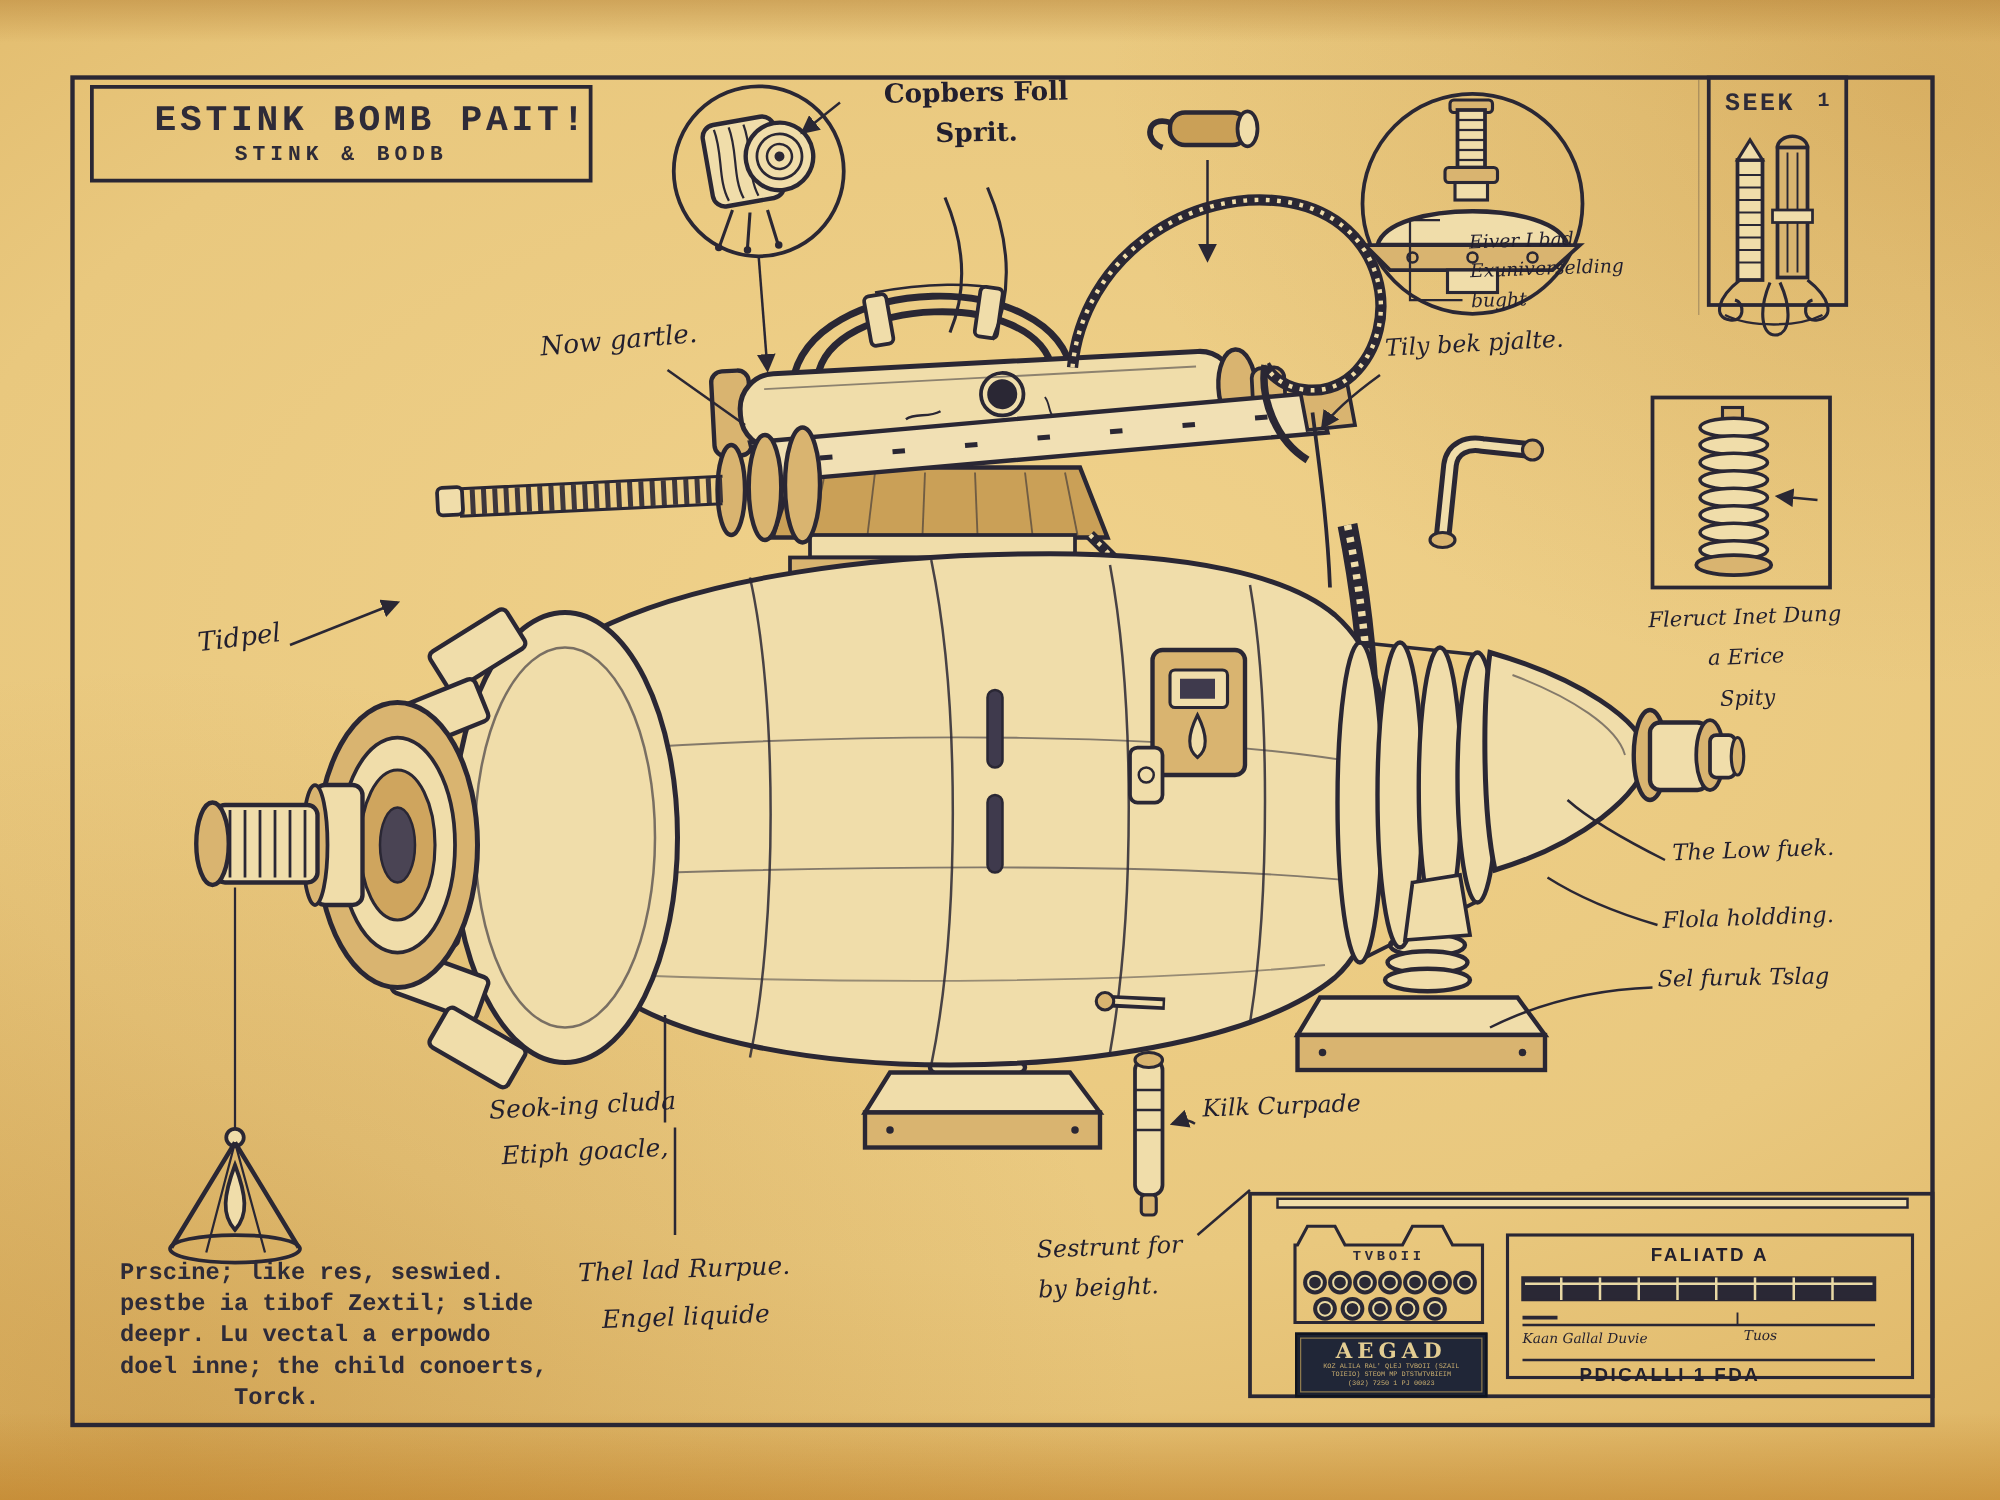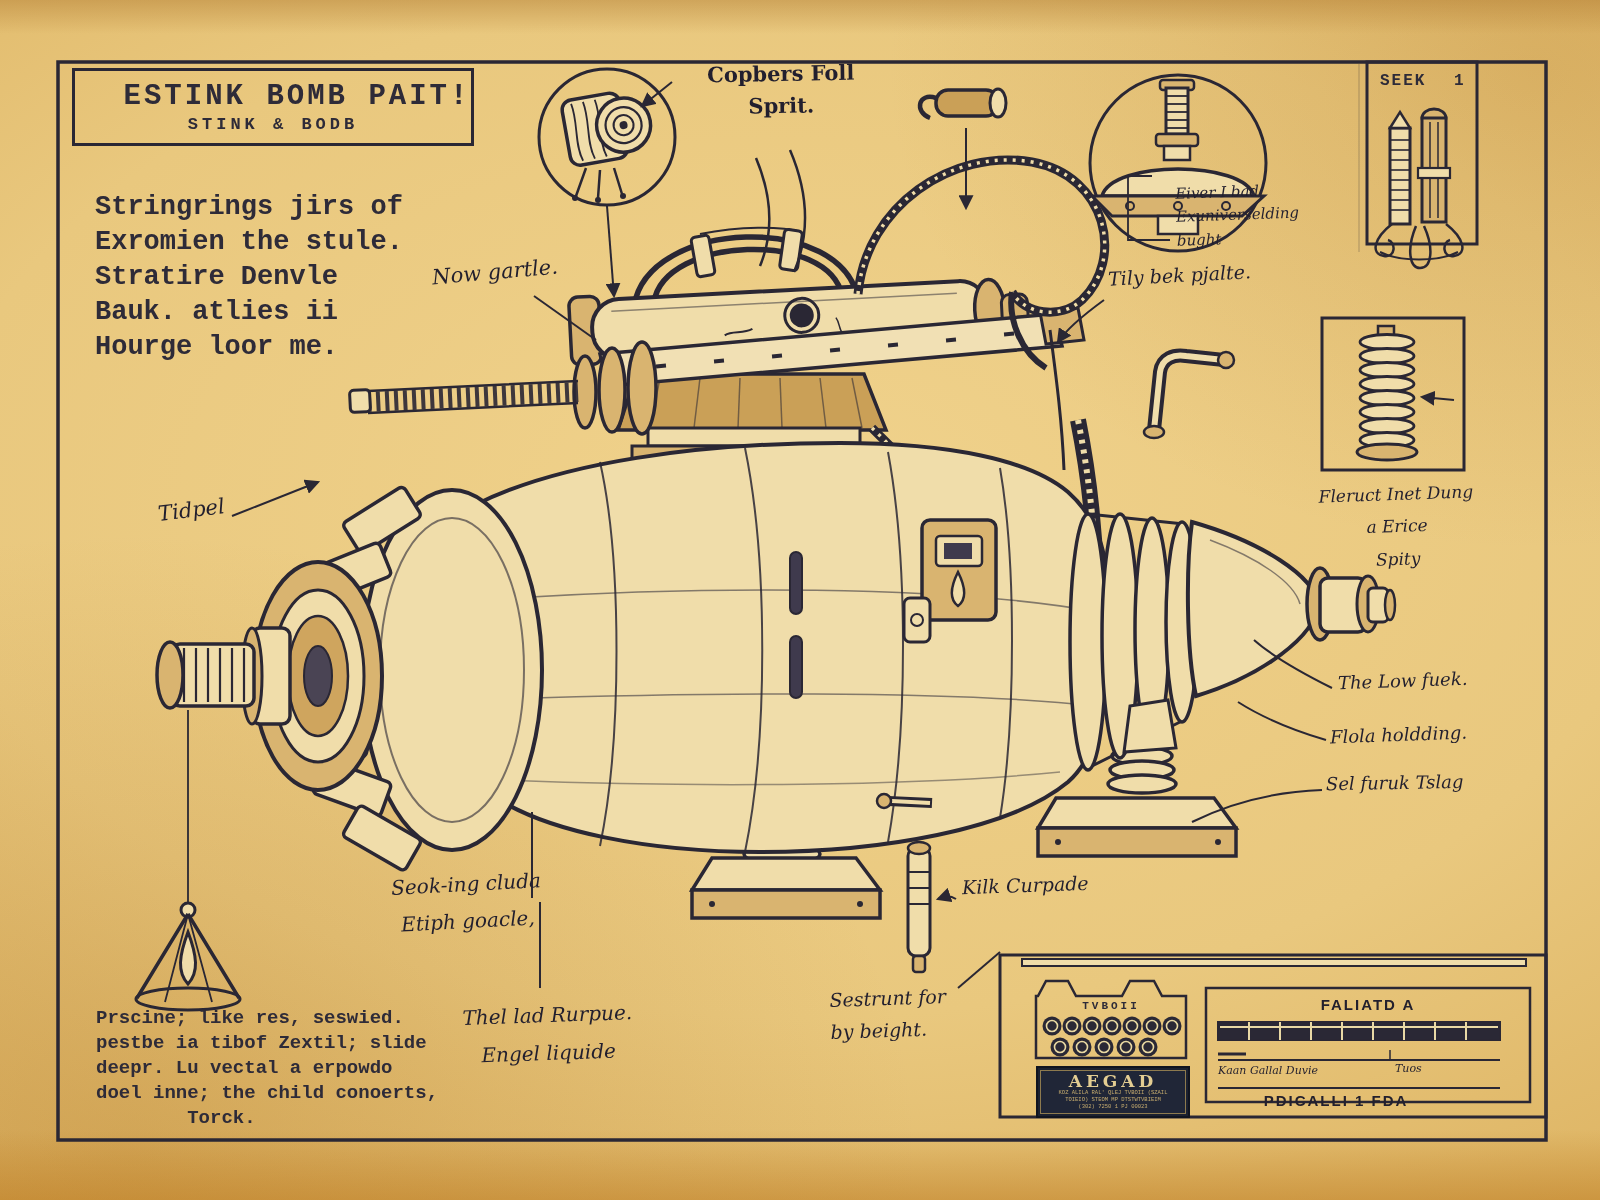--- a/index.html
+++ b/index.html
@@ -388,25 +388,20 @@
       <line x1="1390" y1="1050" x2="1390" y2="1060" stroke-width="1.5"></line>
       <line x1="1218" y1="1088" x2="1500" y2="1088" stroke-width="2"></line>
     </g>
   </svg>
 
   <div class="abs title-box">
     <div class="mono title-line1">ESTINK BOMB PAIT!</div>
     <div class="mono title-line2">STINK &amp; BODB</div>
   </div>
 
-  <div class="abs intro mono pre">Stringrings jirs of
-Exromien the stule.
-Stratire Denvle
-Bauk. atlies ii
-Hourge loor me.</div>
 
   <div class="abs handprint pre" style="left:676px;top:58px;width:210px;font-size:21px;line-height:1.5;text-align:center;transform:rotate(-1deg);">Copbers Foll
 Sprit.</div>
 
   <div class="abs hand" style="left:432px;top:260px;font-size:21px;transform:rotate(-5deg);">Now gartle.</div>
 
   <div class="abs hand pre" style="left:1176px;top:180px;width:160px;font-size:15px;line-height:1.55;transform:rotate(-2deg);">Eiver I bad
 Exuniverselding
 bught</div>
 
@@ -434,21 +429,21 @@
 
   <div class="abs hand pre" style="left:830px;top:982px;font-size:19px;line-height:1.7;transform:rotate(-2deg);">Sestrunt for
 by beight.</div>
 
   <div class="abs btm-par mono pre">Prscine; like res, seswied.
 pestbe ia tibof Zextil; slide
 deepr. Lu vectal a erpowdo
 doel inne; the child conoerts,
         Torck.</div>
 
-  <div class="abs mono" style="left:1380px;top:72px;font-size:16px;letter-spacing:2px;">SEEK</div>
+  <div class="abs mono" style="left:1380px;top:72px;font-size:20px;letter-spacing:2px;">SEEK</div>
   <div class="abs mono" style="left:1454px;top:72px;font-size:16px;">1</div>
 
   <div class="abs mono" style="left:1038px;top:1000px;width:146px;text-align:center;font-size:11px;letter-spacing:3px;">TVBOII</div>
 
   <div class="abs plaque">
     <div class="plaque-title">AEGAD</div>
     <div class="plaque-small">KOZ ALILA RAL' QLEJ TVBOII (SZAIL</div>
     <div class="plaque-small">TOIEIO) STEOM MP DTSTWTVBIEIM</div>
     <div class="plaque-small">(302) 7250 1 PJ 00023</div>
   </div>

